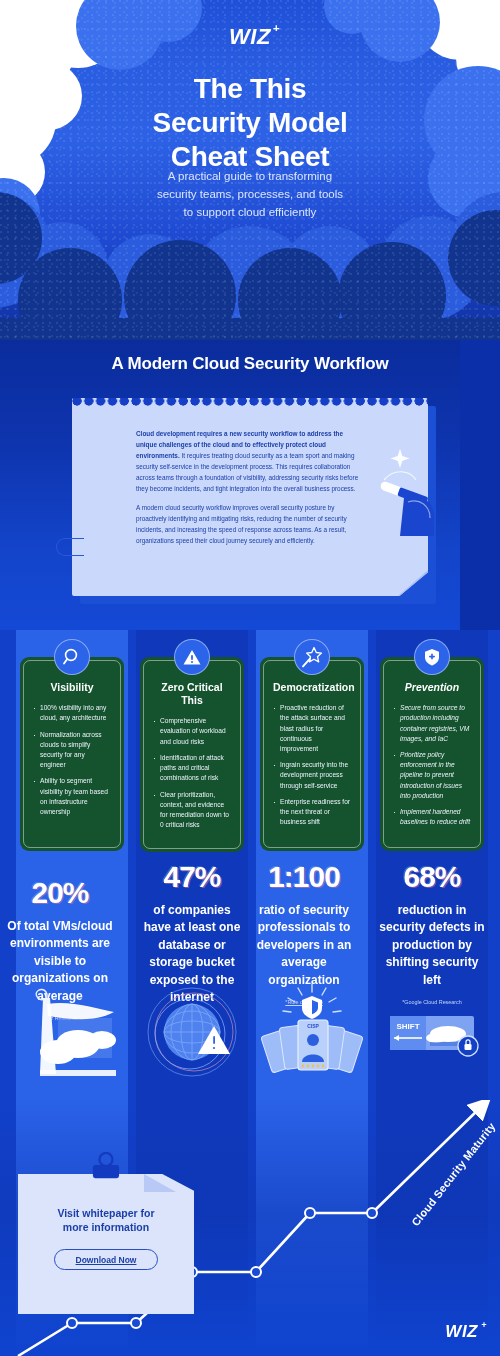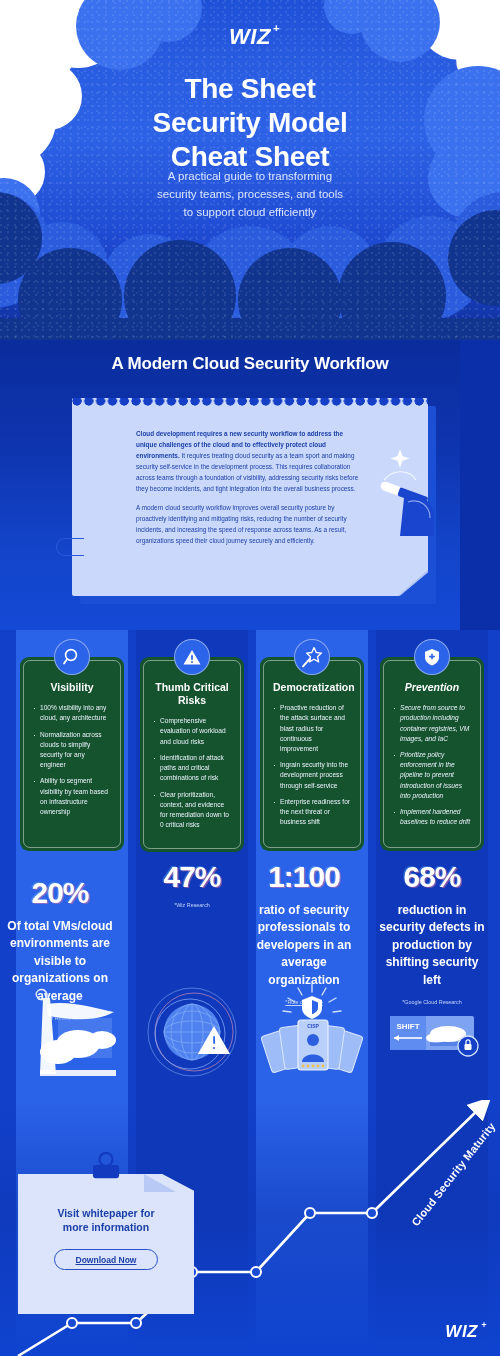--- a/index.html
+++ b/index.html
@@ -218,21 +218,21 @@
         <rect x="0" y="318" width="500" height="24"></rect>
       </g>
     </svg>
     <div class="hero-noise"></div>
 
     <div class="hero-logo">
       <span class="wiz-logo"><span>WIZ</span><span class="plus">+</span></span>
     </div>
 
     <h1 class="hero-title">
-      <span>The Sheet</span><br>
+      <span>The This</span><br>
       <span>Security Model</span><br>
       <span>Cheat Sheet</span>
     </h1>
 
     <p class="hero-sub">
       <span>A practical guide to transforming</span><br>
       <span>security teams, processes, and tools</span><br>
       <span>to support cloud efficiently</span>
     </p>
   </section>
@@ -306,30 +306,31 @@
 
     <div class="card" style="left:140px;">
       <div class="card-badge">
         <svg width="20" height="20" viewBox="0 0 20 20">
             <path d="M10 3 L18.5 17.5 L1.5 17.5 Z" fill="#fff"></path>
             <rect x="9.1" y="8" width="1.8" height="5" rx=".9" fill="#2b63e9"></rect>
             <circle cx="10" cy="15" r="1" fill="#2b63e9"></circle>
           </svg>
       </div>
       <div class="card-inner">
-        <div class="card-title">Thumb Critical Risks</div>
+        <div class="card-title">Zero Critical This</div>
         <ul class="card-list">
           <li>Comprehensive evaluation of workload and cloud risks</li>
           <li>Identification of attack paths and critical combinations of risk</li>
           <li>Clear prioritization, context, and evidence for remediation down to 0 critical risks</li>
         </ul>
       </div>
     </div>
     <div class="stat" style="left:132px;top:232px;">
       <div class="stat-num">47%</div>
+      <div class="stat-desc">of companies have at least one database or storage bucket exposed to the internet</div>
       <div class="stat-src">*Wiz Research</div>
     </div>
     <div class="illus" style="left:136px;top:352px;">
       <svg width="112" height="100" viewBox="0 0 112 100">
         <circle cx="56" cy="50" r="44" fill="none" stroke="#7fa4f5" stroke-width="1" opacity=".6"></circle>
         <circle cx="58" cy="50" r="39" fill="none" stroke="#c98ab8" stroke-width="1" opacity=".7"></circle>
         <circle cx="54" cy="52" r="35" fill="none" stroke="#8fb2ff" stroke-width="1" opacity=".7"></circle>
         <circle cx="56" cy="50" r="28" fill="#4f82ee"></circle>
         <g stroke="#7ea8f7" stroke-width=".8" fill="none">
           <ellipse cx="56" cy="50" rx="28" ry="11"></ellipse>

